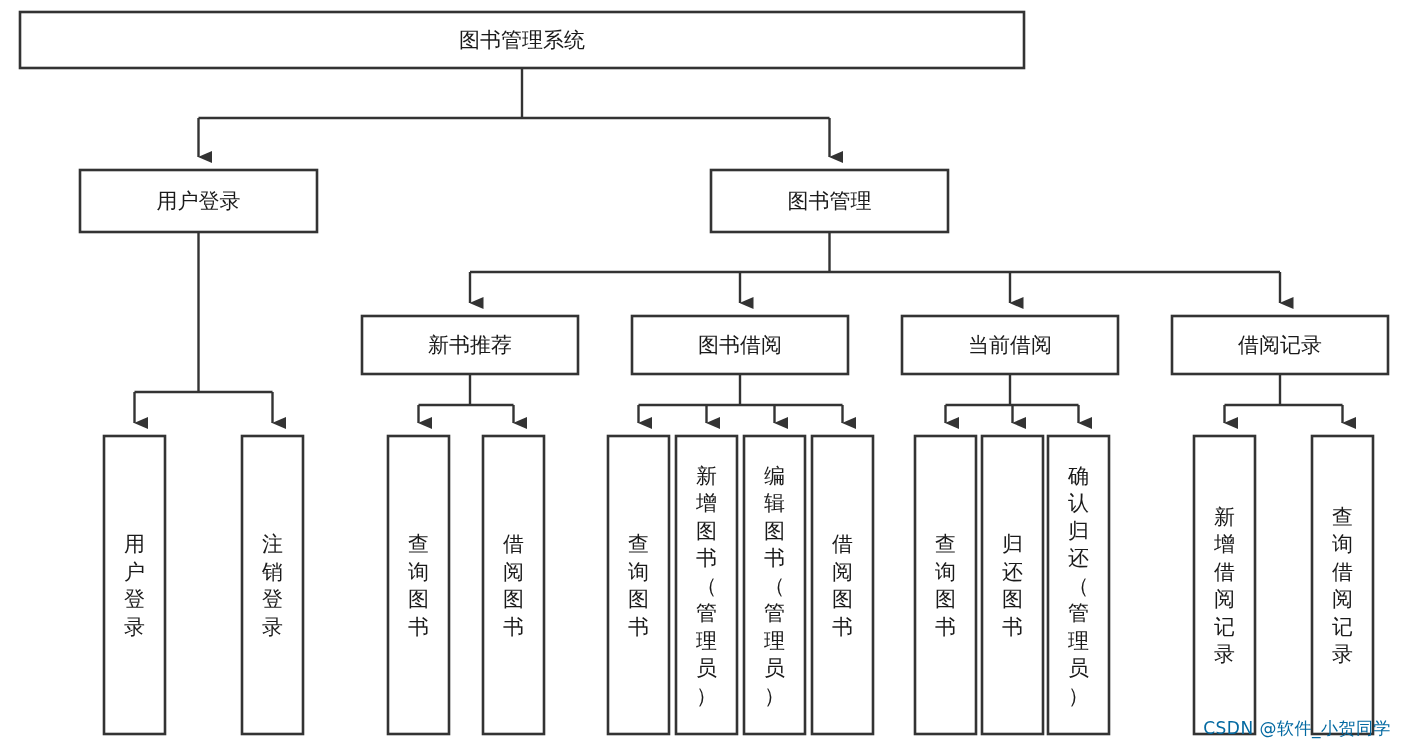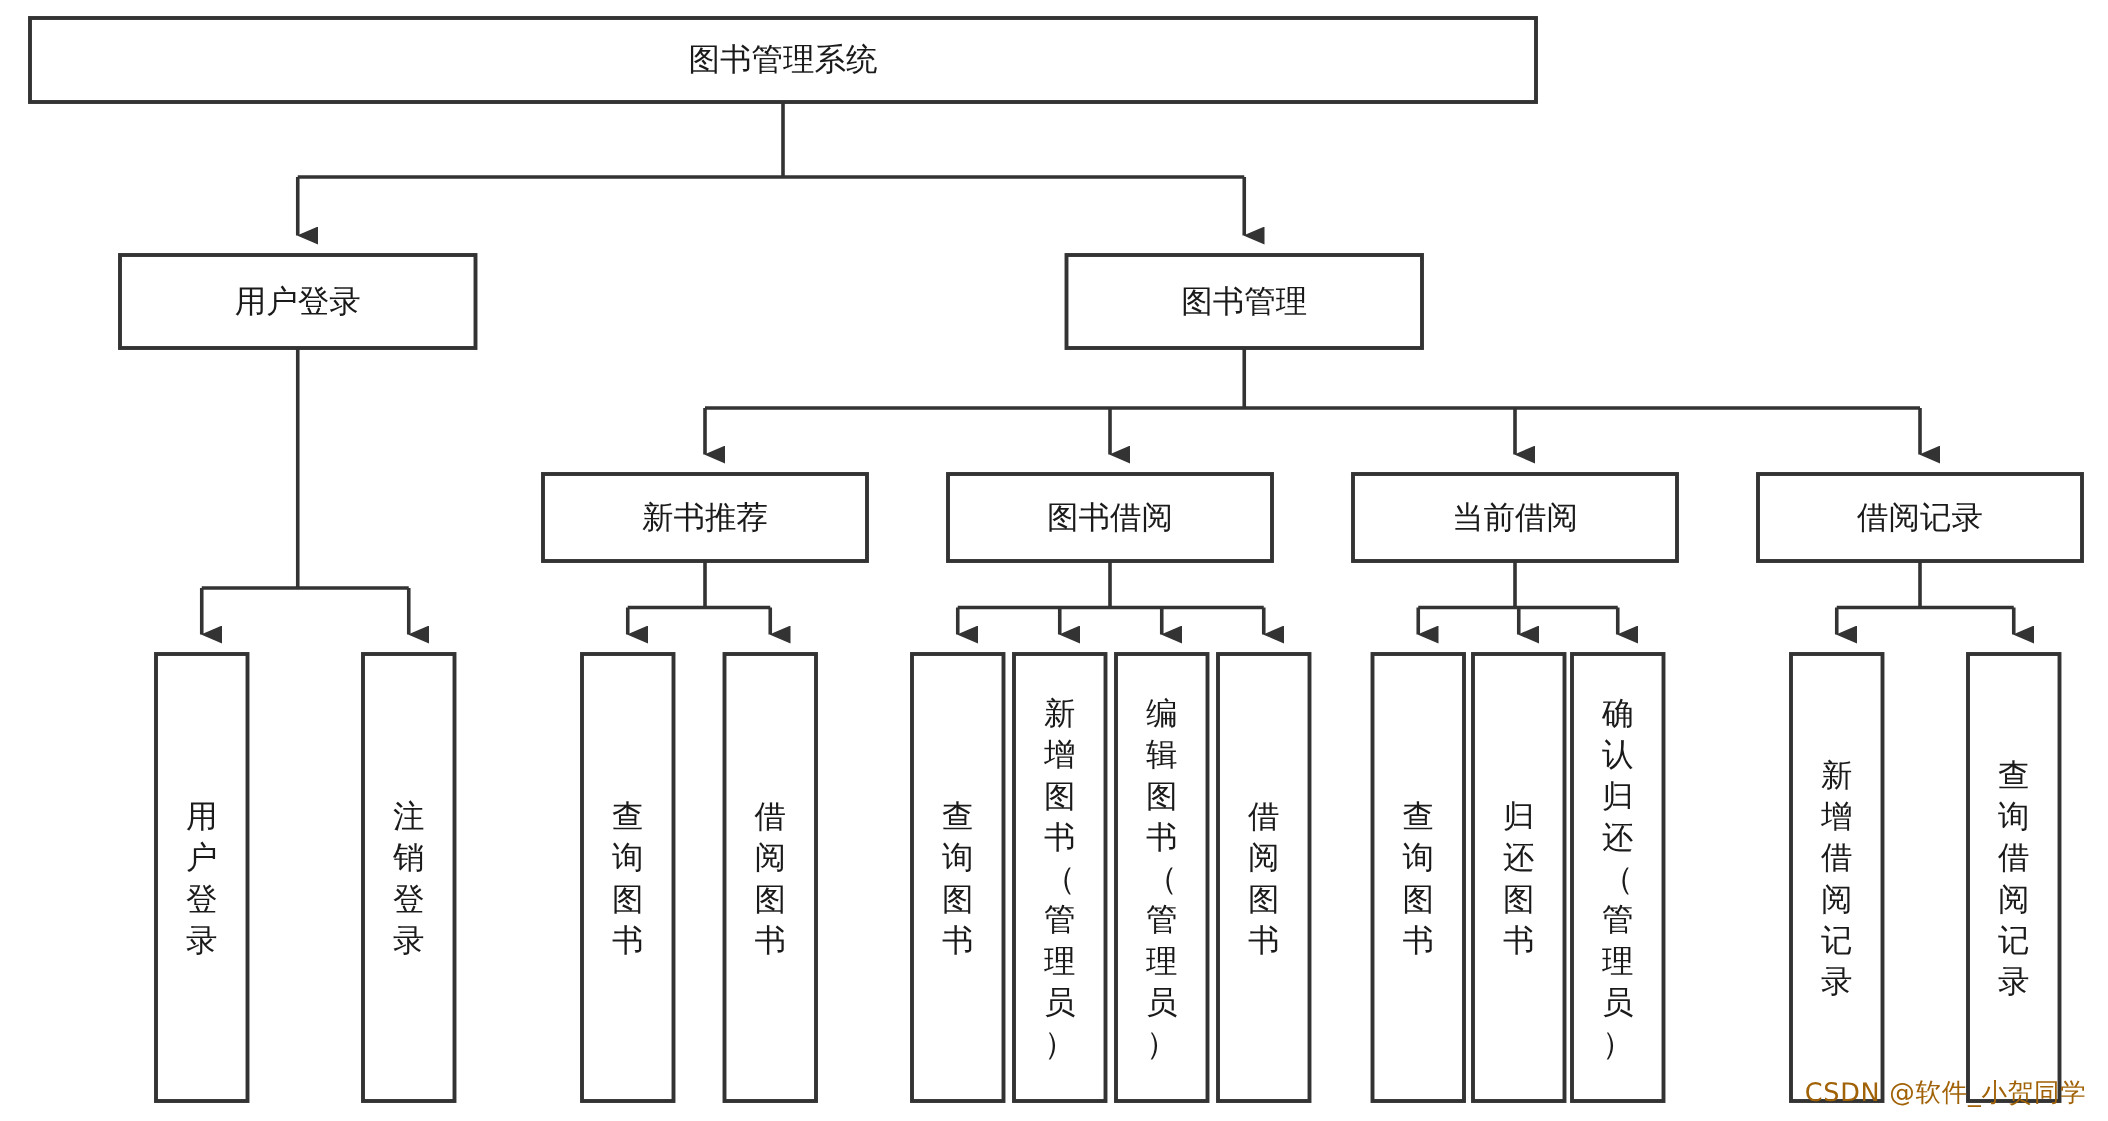--- a/index.html
+++ b/index.html
@@ -46,21 +46,21 @@
   .node-label-vert {
     fill: #1a1a1a;
     font-family: "DejaVu Sans", "Liberation Sans", sans-serif;
     font-size: 21px;
     text-anchor: middle;
   }
   .watermark {
     position: absolute;
     right: 14px;
     bottom: 7px;
-    color: #a16207;
+    color: #0369a1;
     font-size: 17px;
     font-family: "DejaVu Sans", "Liberation Sans", sans-serif;
     letter-spacing: 0.5px;
     white-space: nowrap;
     pointer-events: none;
   }
 </style>
 </head>
 <body>
 

